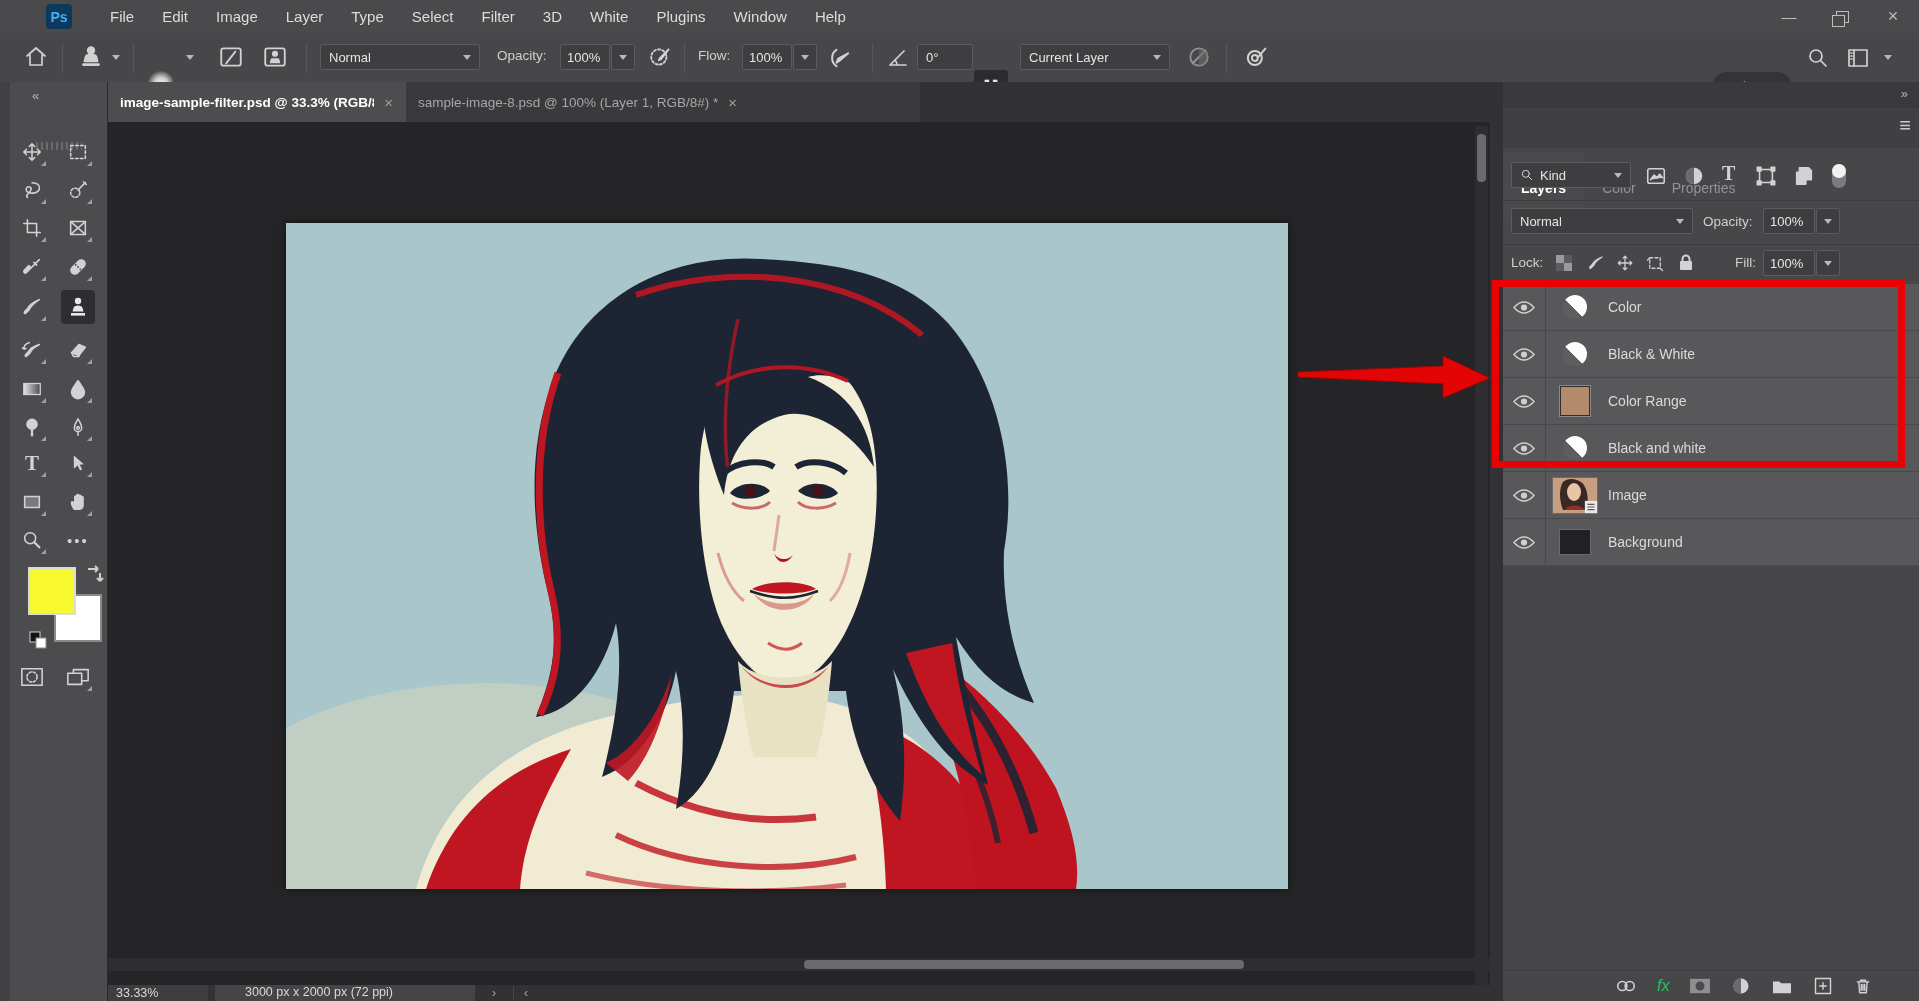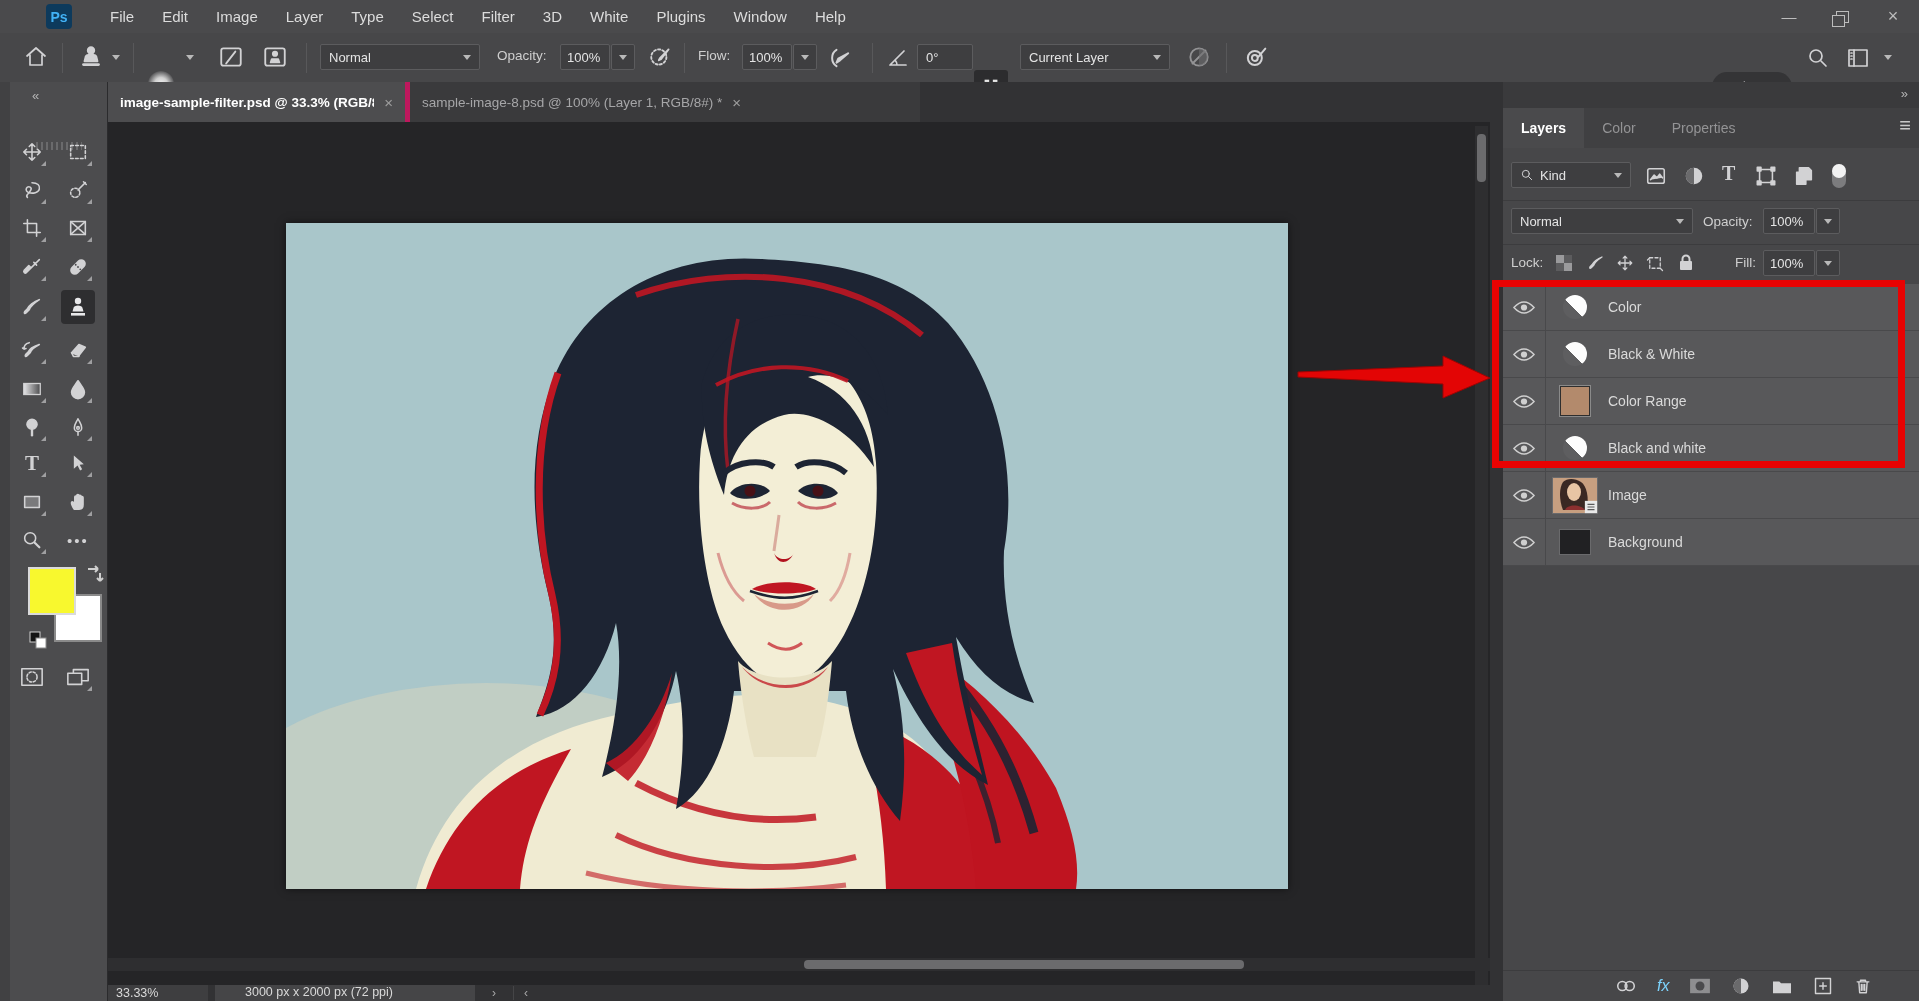--- a/index.html
+++ b/index.html
@@ -43,36 +43,36 @@
   .tool.fly::after{content:"";position:absolute;right:3px;bottom:3px;
         border-left:5px solid transparent;border-bottom:5px solid #9f9fa1;}
   .tool.sel{background:#2e2e30;border-radius:4px;}
   .swA{position:absolute;left:18px;top:485px;width:44px;height:44px;background:#f8f82e;border:2px solid #dadada;z-index:2;}
   .swB{position:absolute;left:44px;top:512px;width:44px;height:44px;background:#ffffff;border:2px solid #8a8a8a;z-index:1;}
   
   .docarea{left:108px;top:82px;width:1382px;height:919px;background:#252527;}
   .tabbar{position:absolute;left:0;top:0;width:1382px;height:40px;background:#323234;display:flex;}
   .dtab{height:40px;display:flex;align-items:center;padding:0 12px;font-size:13.5px;gap:10px;box-sizing:border-box;}
   .dtab.active{background:#4d4d4f;color:#ffffff;font-weight:bold;}
-  .dtab.inactive{background:#3a3a3c;color:#a6a6a8;border-left:5px solid #be185d;}
+  .dtab.inactive{background:#3a3a3c;color:#a6a6a8;border-left:1px solid #be185d;}
   .tclose{color:#9e9e9e;font-size:15px;font-weight:normal;}
   .canvas{position:absolute;left:178px;top:141px;width:1002px;height:666px;box-shadow:0 0 8px rgba(0,0,0,.55);}
   .vscroll{position:absolute;left:1367px;top:44px;width:13px;height:872px;background:#2e2e30;}
   .vthumb{position:absolute;left:2px;top:8px;width:9px;height:48px;background:#6b6b6d;border-radius:4px;}
   .hscroll{position:absolute;left:0;top:876px;width:1382px;height:13px;background:#2e2e30;}
   .hthumb{position:absolute;left:696px;top:2px;width:440px;height:9px;background:#6b6b6d;border-radius:4px;}
   .statusbar{position:absolute;left:0;top:903px;width:1382px;height:16px;background:#323234;display:flex;align-items:center;font-size:12.5px;gap:7px;}
   .szoom{width:100px;height:16px;background:#3e3e40;display:flex;align-items:center;padding-left:8px;box-sizing:border-box;color:#d9d9d9;}
   .sinfo{width:260px;height:16px;background:#454547;display:flex;align-items:flex-start;padding-left:30px;box-sizing:border-box;color:#d9d9d9;}
   .schev{color:#a8a8a8;padding:0 10px;font-size:12px;}
   
   .rpanel{left:1503px;top:82px;width:416px;height:919px;background:#474749;}
   .rtopstrip{position:absolute;left:0;top:0;width:416px;height:26px;background:#3a3a3c;color:#b5b5b5;}
   .ptabs{position:absolute;left:0;top:26px;width:416px;height:40px;background:#404042;display:flex;}
-  .ptab{height:40px;display:flex;align-items:center;padding:0 18px;font-size:14px;}
+  .ptab{height:40px;display:flex;align-items:center;padding:16px 18px;font-size:14px;margin-top:44px;}
   .ptab.active{background:#4a4a4c;color:#fff;font-weight:bold;}
   .ptab.off{color:#939395;}
   .pmenu{position:absolute;right:8px;top:32px;color:#c9c9c9;font-size:20px;}
   .krow{position:absolute;left:0;top:70px;width:416px;height:48px;border-bottom:1px solid #3c3c3e;}
   .nrow{position:absolute;left:0;top:118px;width:416px;height:44px;border-bottom:1px solid #3c3c3e;}
   .lockrow{position:absolute;left:0;top:162px;width:416px;height:40px;border-bottom:6px solid #a3a3a3;}
   .lrow{position:absolute;left:0;width:416px;height:46px;background:#58585a;border-bottom:1px solid #49494b;display:flex;align-items:center;}
   .eyecell{width:42px;height:46px;border-right:1px solid #49494b;display:flex;align-items:center;justify-content:center;flex:none;}
   .thumbwrap{width:58px;display:flex;align-items:center;justify-content:center;flex:none;}
   .adjcirc{width:24px;height:24px;border-radius:50%;background:linear-gradient(to bottom left,#fdfdfd 55%,#5e5e60 55%);}
@@ -632,21 +632,21 @@
           <div class="darkthumb"></div>
         </div>
       <span class="lname">Background</span>
     </div>
 
     <div class="bicons">
       <svg class="ic" width="22" height="20" viewBox="0 0 24 20">
           <circle cx="8" cy="10" r="5"></circle>
           <circle cx="16" cy="10" r="5"></circle>
         </svg>
-      <span style="font-size:16px;font-style:italic;color:#7dd3fc">fx</span>
+      <span style="font-size:16px;font-style:italic;color:#22c55e">fx</span>
       <svg width="22" height="18" viewBox="0 0 24 20">
           <rect x="1" y="2" width="22" height="16" fill="#8e8e90"></rect>
           <circle cx="12" cy="10" r="5" fill="#4a4a4c"></circle>
         </svg>
       <svg width="20" height="20" viewBox="0 0 24 24">
           <circle cx="12" cy="12" r="9" fill="#d2d2d4"></circle>
           <path d="M12 3 a9 9 0 0 0 0 18 Z" fill="#6a6a6c"></path>
         </svg>
       <svg width="22" height="18" viewBox="0 0 24 20">
           <path d="M2 5 h7 l2 2 h11 v11 H2 Z" fill="#d2d2d4"></path>

